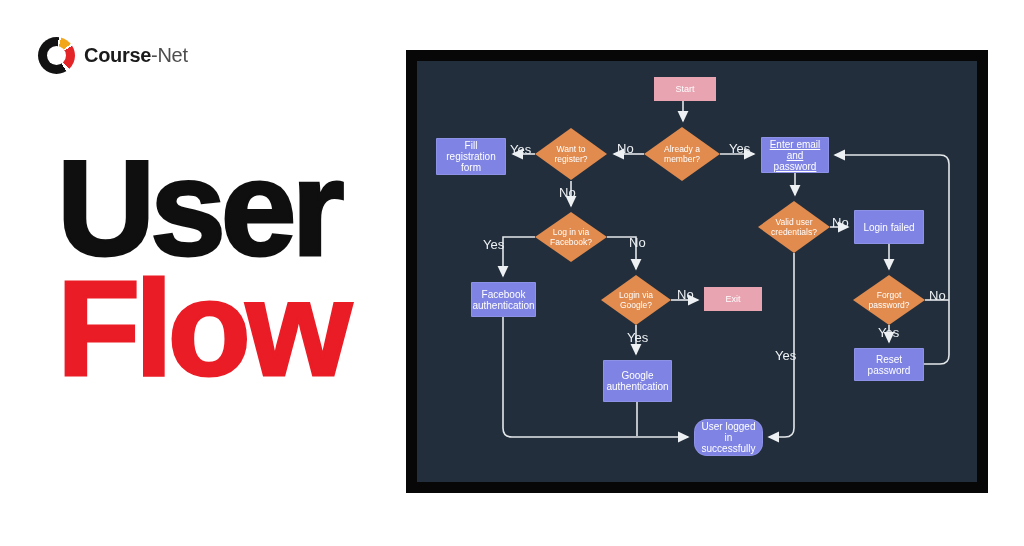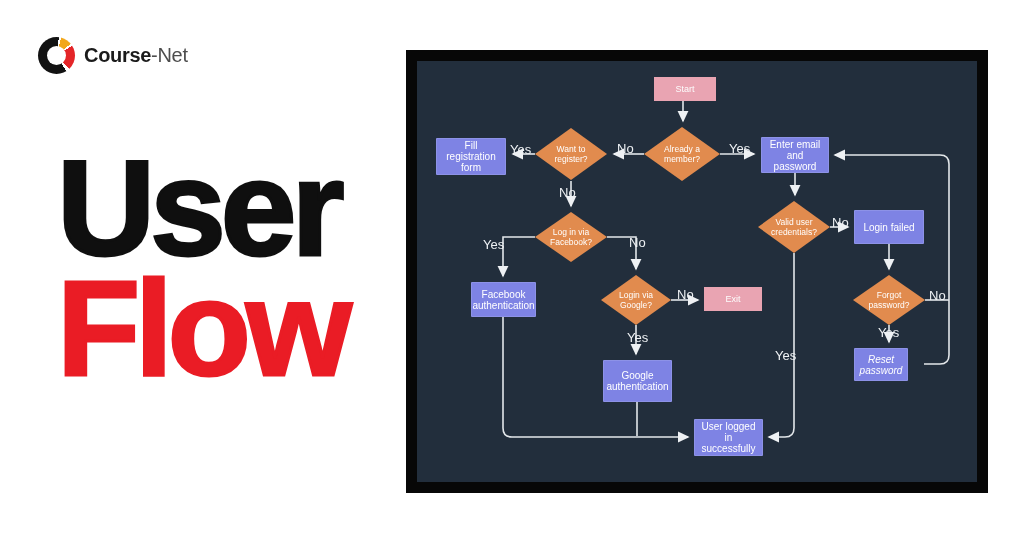--- a/index.html
+++ b/index.html
@@ -63,31 +63,31 @@
   }
   .edge-label {
     position:absolute; color:#eef1f4; font-size:13px; line-height:10px;
   }
 
   
   #n-start   { left:237px; top:16px;  width:62px; height:24px; }
   #n-member  { left:227px; top:66px;  width:76px; height:54px; }
   #n-register{ left:118px; top:67px;  width:72px; height:52px; }
   #n-fillreg { left:19px;  top:77px;  width:70px; height:37px; }
-  #n-email   { left:344px; top:76px;  width:68px; height:36px; }
+  #n-email   { left:344px; top:76px;  width:68px; height:36px;text-decoration:underline; }
   #n-fblogin { left:118px; top:151px; width:72px; height:50px; }
   #n-fbauth  { left:54px;  top:221px; width:65px; height:35px; }
   #n-google  { left:184px; top:214px; width:70px; height:50px;align-items:center; }
   #n-exit    { left:287px; top:226px; width:58px; height:24px; }
   #n-gauth   { left:186px; top:299px; width:69px; height:42px; }
   #n-valid   { left:341px; top:140px; width:72px; height:52px; }
   #n-failed  { left:437px; top:149px; width:70px; height:34px; }
   #n-forgot  { left:436px; top:214px; width:72px; height:50px; }
-  #n-reset   { left:437px; top:287px; width:54px; height:33px;font-style:italic; }
-  #n-success { left:277px; top:358px; width:69px; height:37px; }
+  #n-reset   { left:437px; top:287px; width:70px; height:33px; }
+  #n-success { left:277px; top:358px; width:69px; height:37px;border-radius:13px; }
 
   #l-yes-member  { left:312px; top:83px; }
   #l-no-member   { left:200px; top:83px; }
   #l-yes-register{ left:93px;  top:84px; }
   #l-no-register { left:142px; top:127px; }
   #l-yes-fb      { left:66px;  top:179px; }
   #l-no-fb       { left:212px; top:177px; }
   #l-no-google   { left:260px; top:229px; }
   #l-yes-google  { left:210px; top:272px; }
   #l-no-valid    { left:415px; top:157px; }

